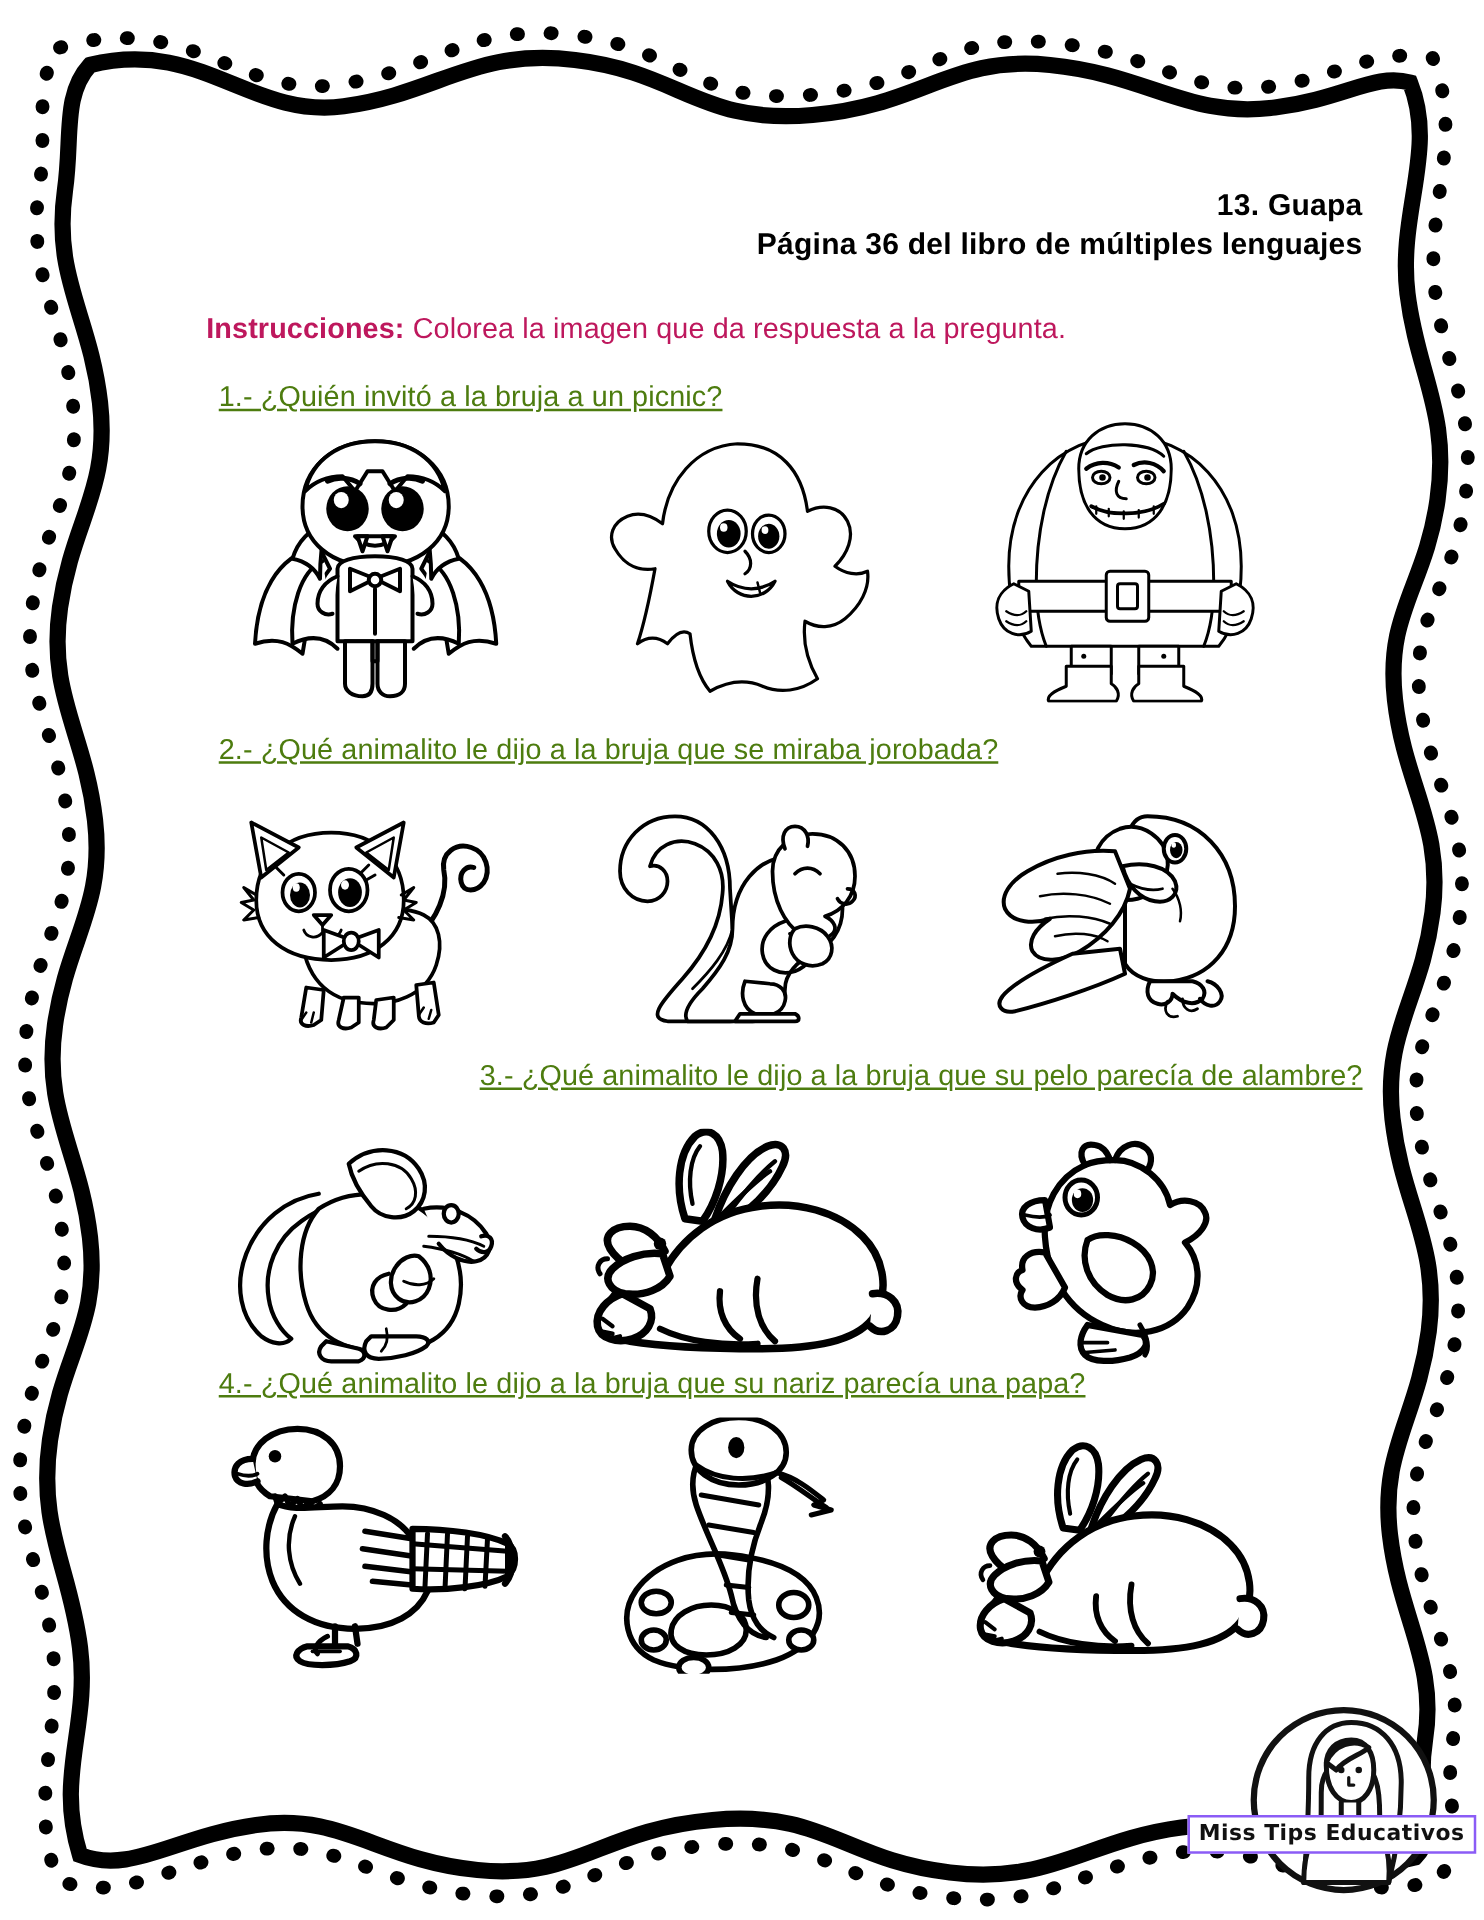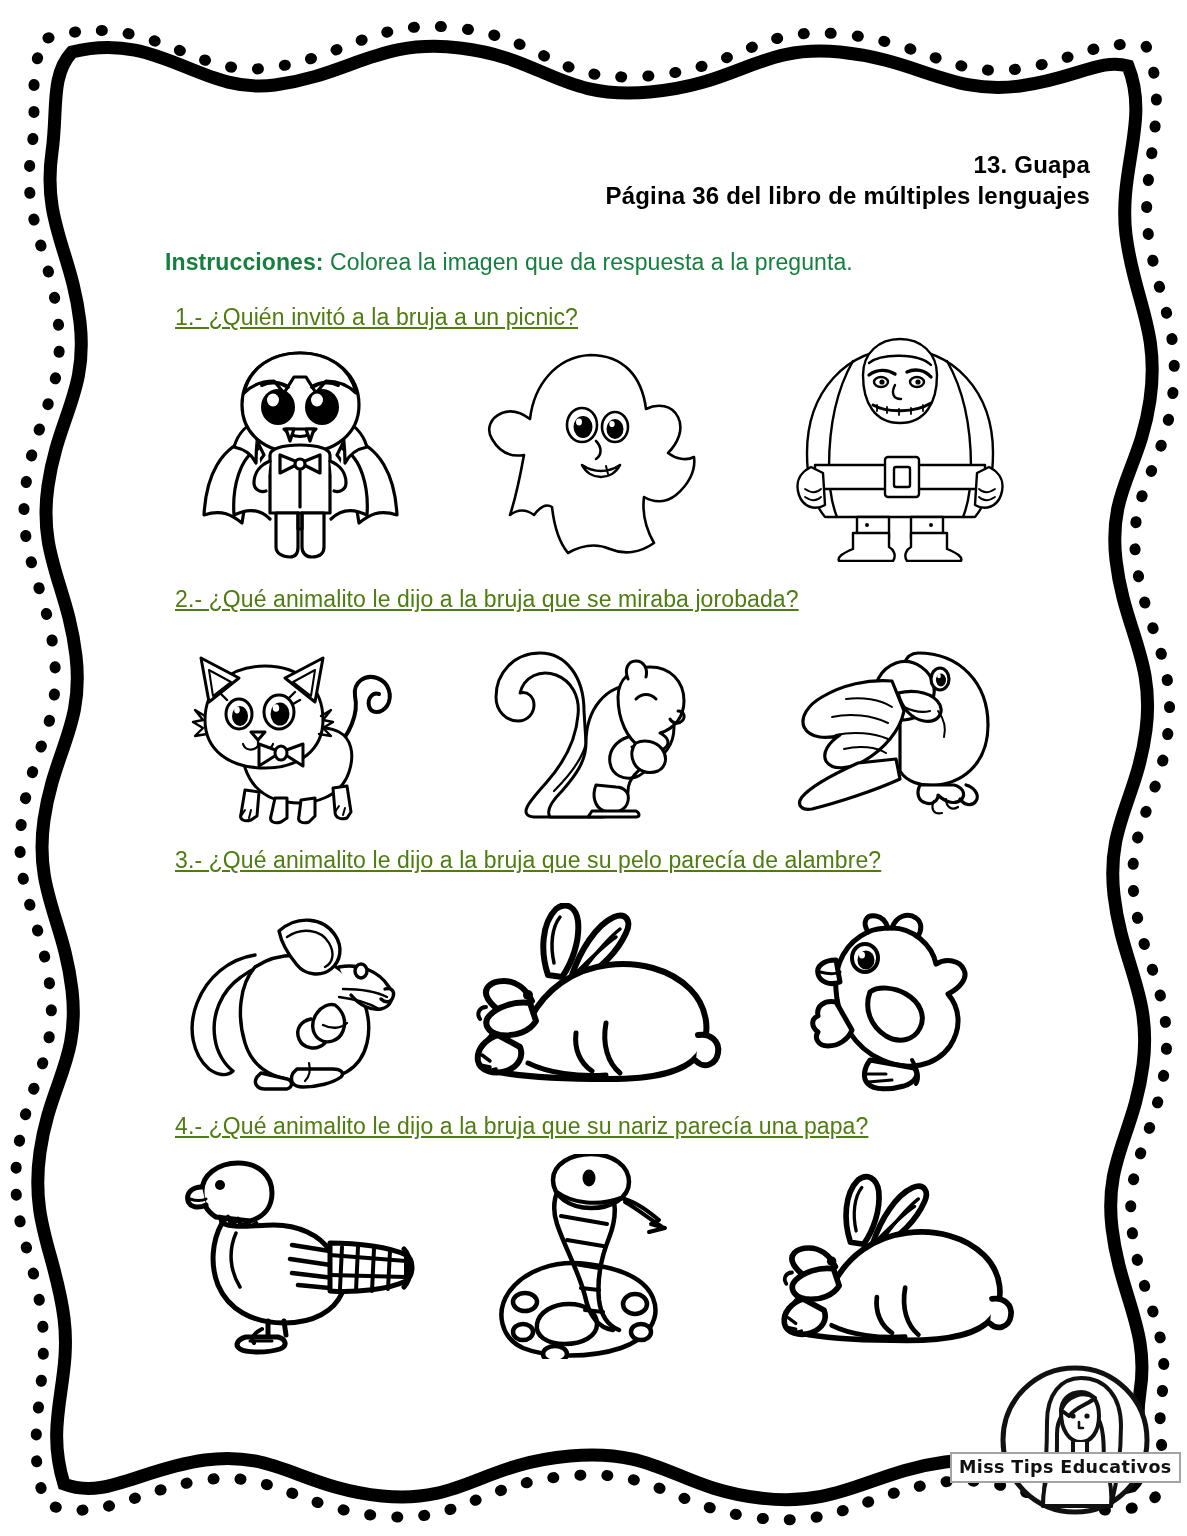--- a/index.html
+++ b/index.html
@@ -45,21 +45,21 @@
   }
   .title-line2 {
     font-size: 24px;
     letter-spacing: .2px;
     line-height: 1.3;
   }
   .instructions {
     margin-top: 38px;
     margin-left: 55px;
     font-size: 23px;
-    color: #15803d;
+    color: #be185d;
     letter-spacing: .1px;
   }
   .instructions .lead {
     font-weight: bold;
   }
   .question {
     margin-left: 65px;
     font-size: 23px;
     color: #4d7c0f;
     letter-spacing: .1px;
@@ -82,21 +82,21 @@
     position: absolute;
     left: 995px;
     top: 1360px;
     width: 160px;
     height: 160px;
   }
   #logo .logo-text {
     position: absolute;
     left: -45px;
     top: 92px;
-    border: 2px solid #a3a3a3;
+    border: 2px solid #8b5cf6;
     background: #fff;
     padding: 3px 7px 4px 7px;
     font-size: 17.5px;
     font-weight: bold;
     color: #111;
     letter-spacing: .4px;
     white-space: nowrap;
     font-family: "DejaVu Sans", sans-serif;
   }
 </style>
@@ -447,21 +447,21 @@
 
             <path d="M132,150 C128,158 130,166 138,168 C144,170 150,166 150,160
                      C158,168 168,170 174,164 C178,158 174,152 166,150 Z"></path>
             <path d="M146,166 C142,174 146,180 154,178 M158,164 C158,172 164,176 170,172" fill="none" stroke-width="2.2"></path>
             <path d="M178,150 C186,152 192,160 188,166 C184,172 176,170 172,164" fill="none"></path>
           </g>
         </svg>
       </div>
     </div>
 
-    <div class="question" style="margin-top:22px;">3.- ¿Qué animalito le dijo a la bruja que su pelo parecía de alambre?</div>
+    <div class="question" style="margin-top:22px;text-align:right;">3.- ¿Qué animalito le dijo a la bruja que su pelo parecía de alambre?</div>
 
     <div class="qrow" style="margin-top:14px;height:205px;">
 
       <div class="qcell" style="width:300px;">
         <svg width="235" height="200" viewBox="0 0 235 200" xmlns="http://www.w3.org/2000/svg">
           <g fill="#fff" stroke="#000" stroke-width="3.4" stroke-linejoin="round" stroke-linecap="round">
 
             <path d="M72,62 C46,66 24,84 14,110 C4,136 10,162 26,176
                      C34,182 44,184 50,178 C42,172 34,160 32,146
                      C28,122 38,98 58,84 C66,78 74,74 82,72" fill="#fff"></path>
@@ -561,21 +561,21 @@
 
             <path d="M62,162 C56,170 54,180 60,186 C66,192 82,192 96,188
                      C108,184 112,176 106,170 Z"></path>
             <path d="M58,176 L78,176 M60,184 L84,182" fill="none" stroke-width="3"></path>
             <path d="M104,162 C110,172 112,180 108,186" fill="none" stroke-width="4"></path>
           </g>
         </svg>
       </div>
     </div>
 
-    <div class="question" style="margin-top:20px;">4.- ¿Qué animalito le dijo a la bruja que su nariz parecía una papa?</div>
+    <div class="question" style="">4.- ¿Qué animalito le dijo a la bruja que su nariz parecía una papa?</div>
 
     <div class="qrow" style="margin-top:14px;height:205px;">
 
       <div class="qcell" style="width:300px;">
         <svg width="240" height="200" viewBox="0 0 240 200" xmlns="http://www.w3.org/2000/svg">
           <g fill="#fff" stroke="#000" stroke-width="5" stroke-linejoin="round" stroke-linecap="round">
 
             <path d="M22,32 C22,16 38,4 58,4 C78,4 92,16 92,34 C92,48 84,58 70,62
                      L36,58 C26,52 22,44 22,32 Z"></path>
 

